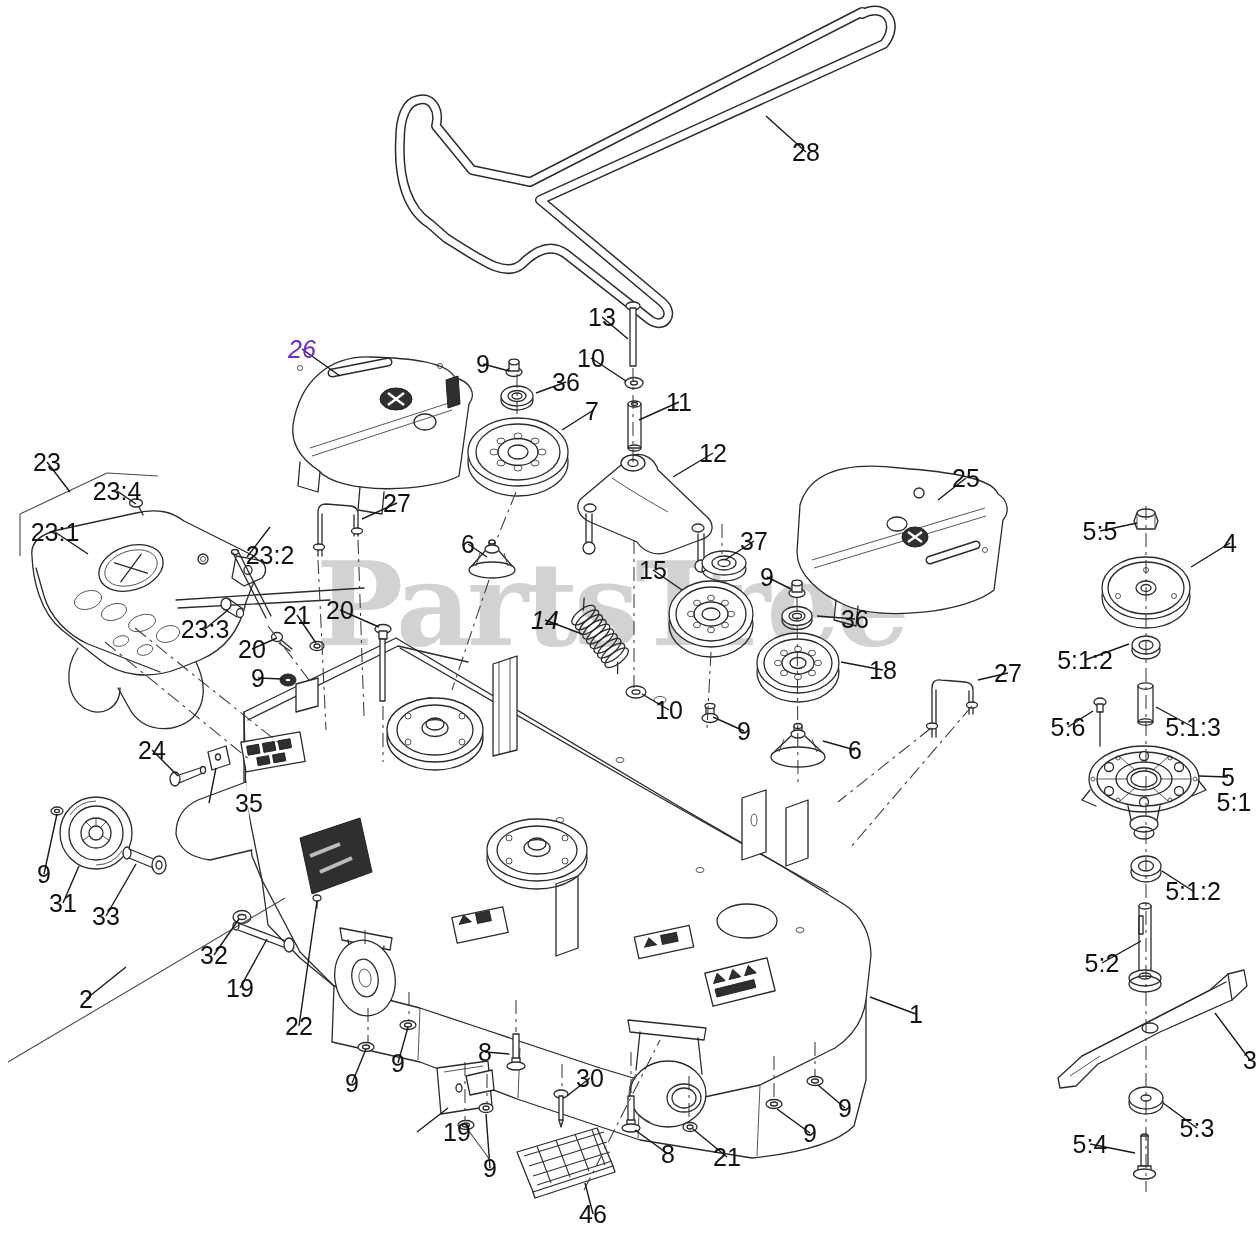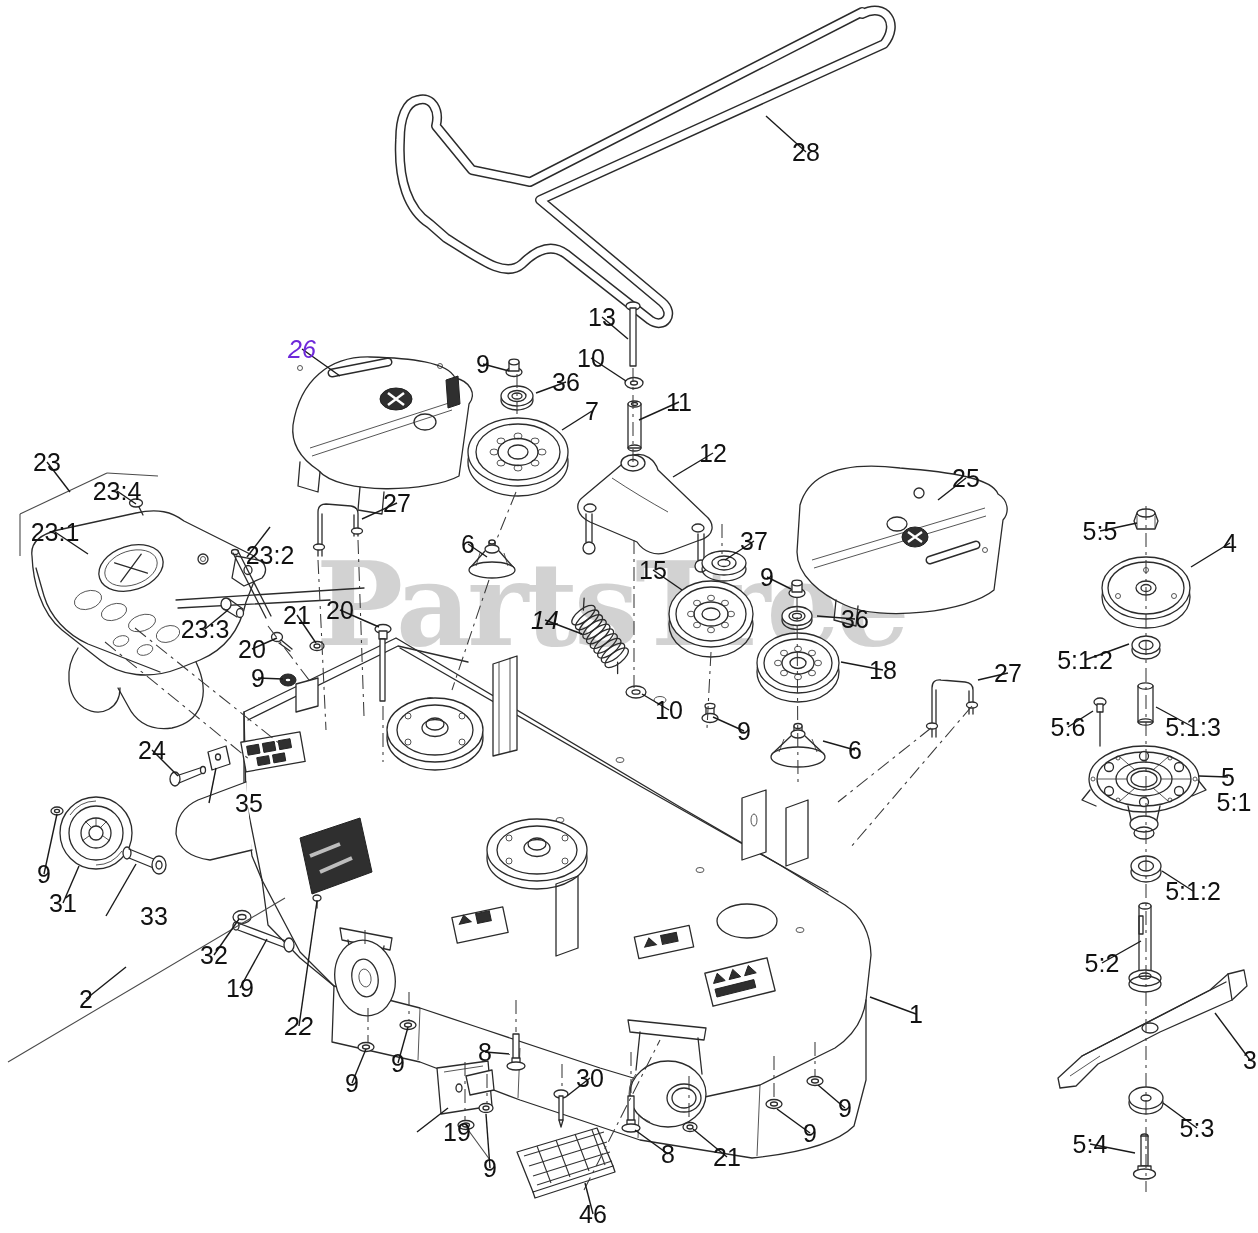--- a/index.html
+++ b/index.html
@@ -726,25 +726,25 @@
       <div class="callout" style="left: 1234px; top: 802px; color: rgb(17, 17, 17); font-size: 25px;">5:1</div>
       <div class="callout" style="left: 1193px; top: 891px; color: rgb(17, 17, 17); font-size: 25px;">5:1:2</div>
       <div class="callout" style="left: 1102px; top: 963px; color: rgb(17, 17, 17); font-size: 25px;">5:2</div>
       <div class="callout" style="left: 1250px; top: 1060px; color: rgb(17, 17, 17); font-size: 25px;">3</div>
       <div class="callout" style="left: 1197px; top: 1128px; color: rgb(17, 17, 17); font-size: 25px;">5:3</div>
       <div class="callout" style="left: 1090px; top: 1144px; color: rgb(17, 17, 17); font-size: 25px;">5:4</div>
       <div class="callout" style="left: 152px; top: 750px; color: rgb(17, 17, 17); font-size: 25px;">24</div>
       <div class="callout" style="left: 209px; top: 803px; color: rgb(17, 17, 17); font-size: 25px; margin-left: 40px;">35</div>
       <div class="callout" style="left: 44px; top: 874px; color: rgb(17, 17, 17); font-size: 25px;">9</div>
       <div class="callout" style="left: 63px; top: 903px; color: rgb(17, 17, 17); font-size: 25px;">31</div>
-      <div class="callout" style="left: 106px; top: 916px; color: rgb(17, 17, 17); font-size: 25px; margin-left: 48px;">33</div>
+      <div class="callout" style="left: 106px; top: 916px; color: rgb(17, 17, 17); font-size: 25px;">33</div>
       <div class="callout" style="left: 214px; top: 955px; color: rgb(17, 17, 17); font-size: 25px;">32</div>
       <div class="callout" style="left: 86px; top: 999px; color: rgb(17, 17, 17); font-size: 25px;">2</div>
       <div class="callout" style="left: 240px; top: 988px; color: rgb(17, 17, 17); font-size: 25px;">19</div>
-      <div class="callout" style="left: 299px; top: 1026px; color: rgb(17, 17, 17); font-size: 25px; font-style: italic;">22</div>
+      <div class="callout" style="left: 299px; top: 1026px; color: rgb(17, 17, 17); font-size: 25px;">22</div>
       <div class="callout" style="left: 352px; top: 1083px; color: rgb(17, 17, 17); font-size: 25px;">9</div>
       <div class="callout" style="left: 398px; top: 1063px; color: rgb(17, 17, 17); font-size: 25px;">9</div>
       <div class="callout" style="left: 485px; top: 1052px; color: rgb(17, 17, 17); font-size: 25px;">8</div>
       <div class="callout" style="left: 417px; top: 1132px; color: rgb(17, 17, 17); font-size: 25px; margin-left: 40px;">19</div>
       <div class="callout" style="left: 490px; top: 1168px; color: rgb(17, 17, 17); font-size: 25px;">9</div>
       <div class="callout" style="left: 590px; top: 1078px; color: rgb(17, 17, 17); font-size: 25px;">30</div>
       <div class="callout" style="left: 593px; top: 1214px; color: rgb(17, 17, 17); font-size: 25px;">46</div>
       <div class="callout" style="left: 668px; top: 1154px; color: rgb(17, 17, 17); font-size: 25px;">8</div>
       <div class="callout" style="left: 727px; top: 1157px; color: rgb(17, 17, 17); font-size: 25px;">21</div>
       <div class="callout" style="left: 916px; top: 1014px; color: rgb(17, 17, 17); font-size: 25px;">1</div>

